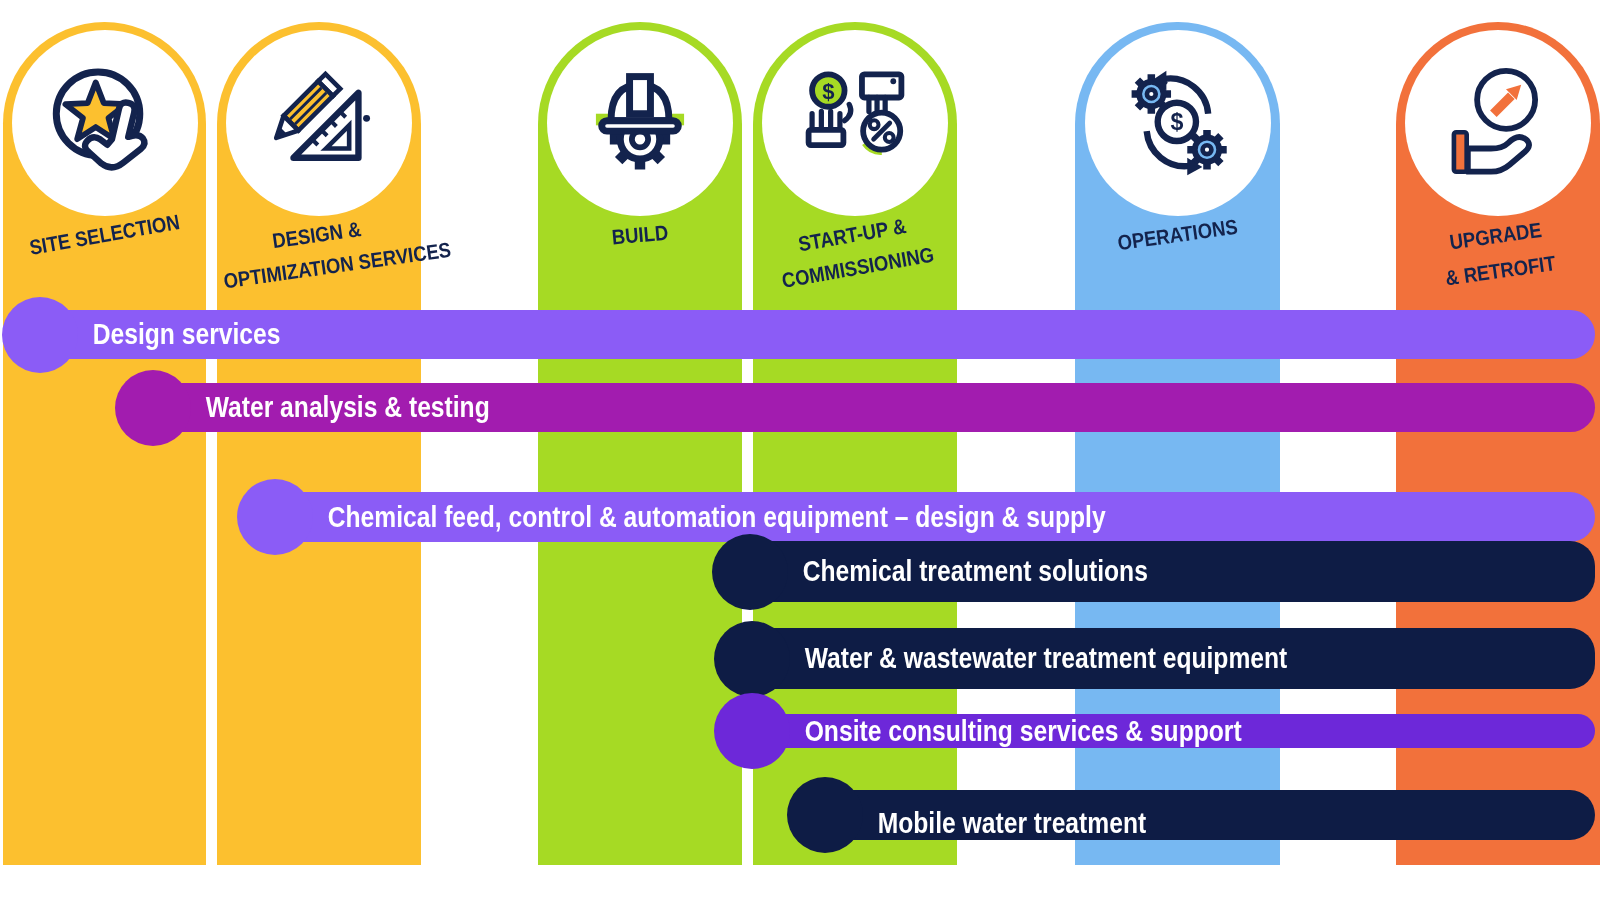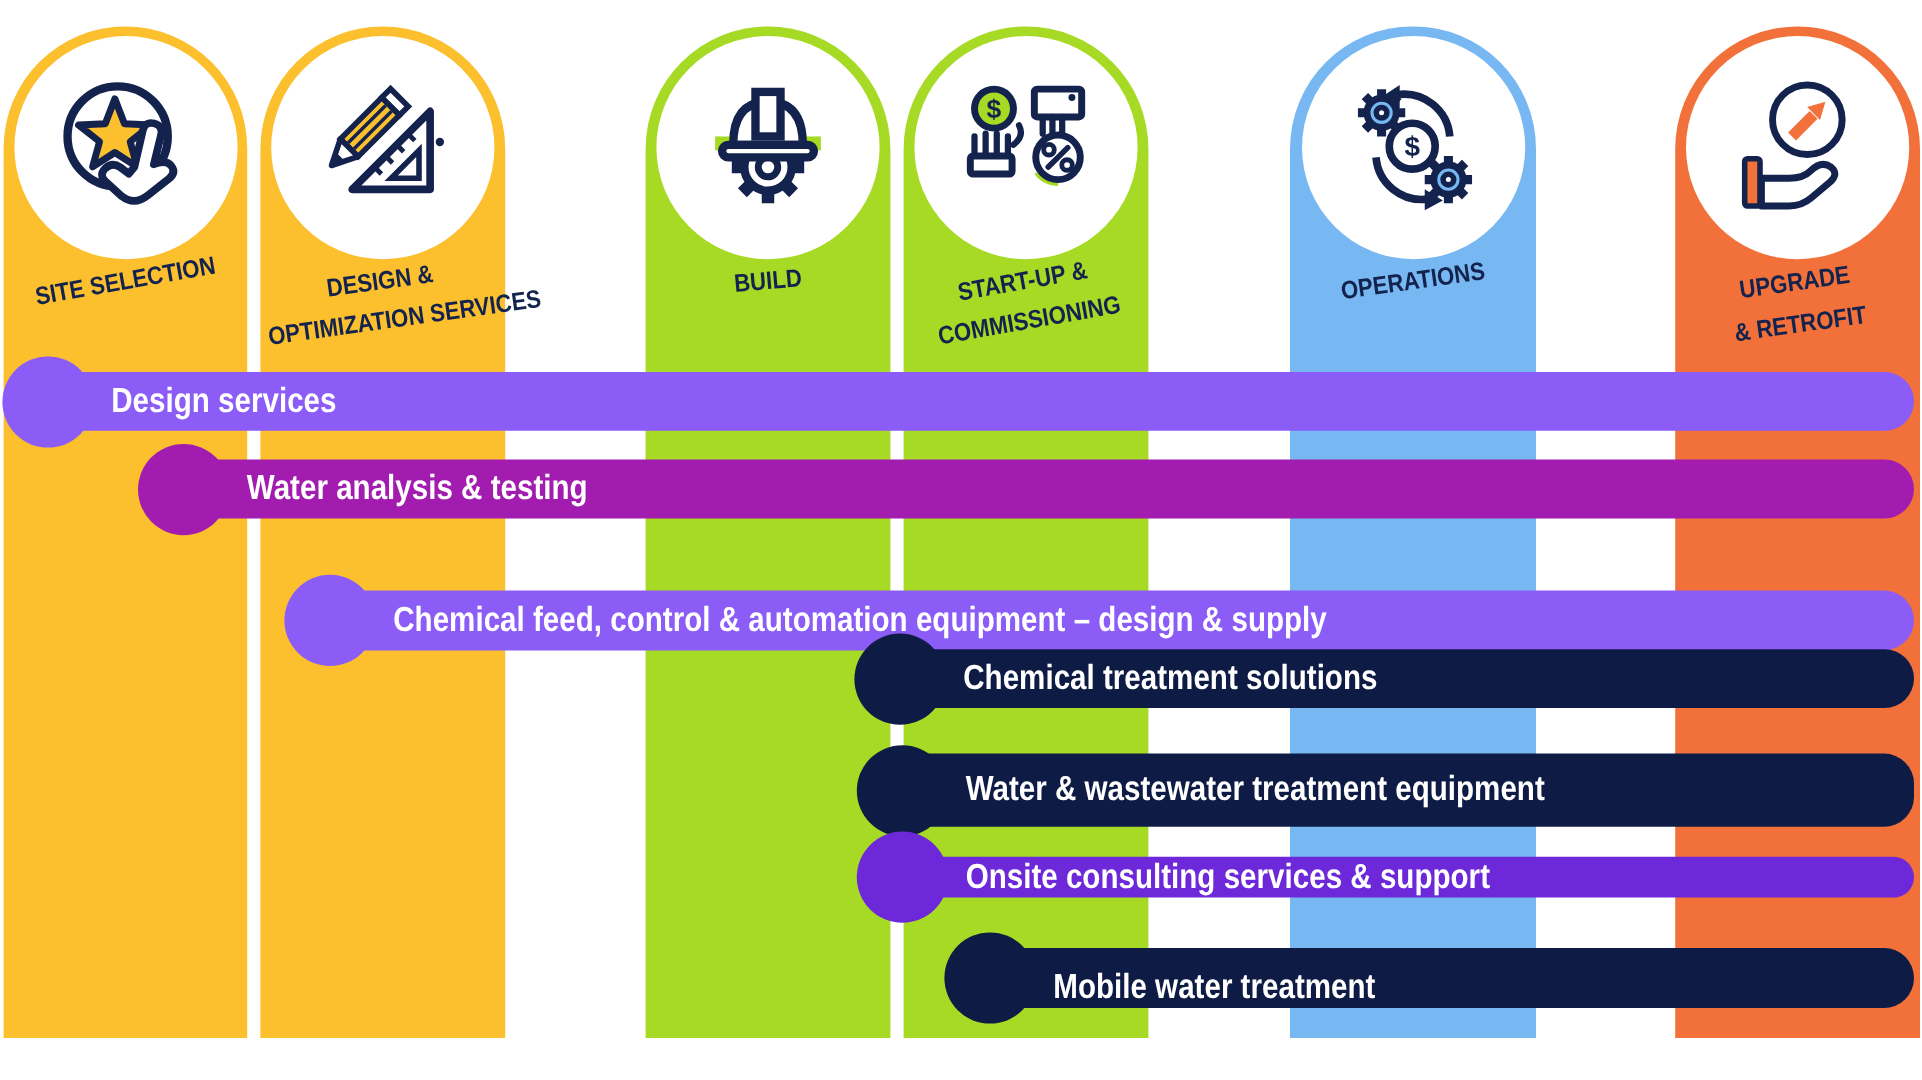--- a/index.html
+++ b/index.html
@@ -157,21 +157,21 @@
   </div>
 
   <div class="bar" style="left: 153px; top: 383px; width: 1442px; height: 49px; background-color: #a21caf;">
     <span class="bar-label">Water analysis &amp; testing</span>
   </div>
 
   <div class="bar" style="left: 275px; top: 455px; width: 1320px; height: 50px; background-color: #8b5cf6; margin-top: 37px;">
     <span class="bar-label">Chemical feed, control &amp; automation equipment – design &amp; supply</span>
   </div>
 
-  <div class="bar" style="left: 750px; top: 541px; width: 845px; height: 49px; background-color: rgb(14, 28, 69);">
+  <div class="bar" style="left: 750px; top: 541px; width: 845px; height: 61px; background-color: rgb(14, 28, 69);">
     <span class="bar-label">Chemical treatment solutions</span>
   </div>
 
   <div class="bar" style="left: 752px; top: 628px; width: 843px; height: 61px; background-color: rgb(14, 28, 69);">
     <span class="bar-label">Water &amp; wastewater treatment equipment</span>
   </div>
 
   <div class="bar" style="left: 752px; top: 714px; width: 843px; height: 34px; background-color: #6d28d9;">
     <span class="bar-label">Onsite consulting services &amp; support</span>
   </div>

